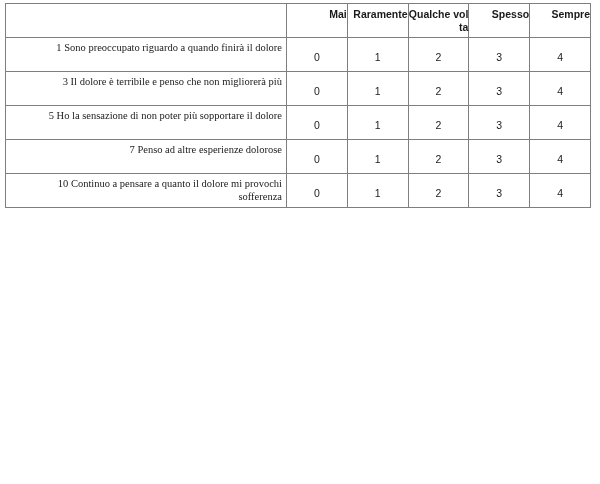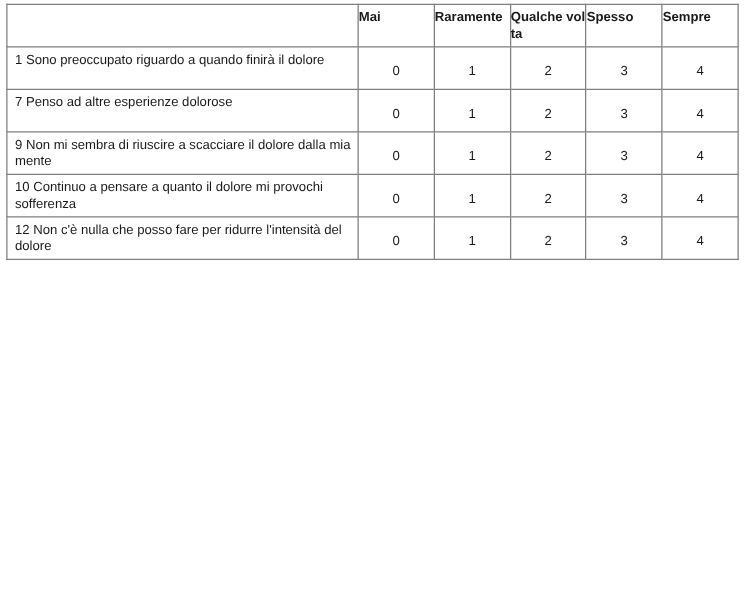--- a/index.html
+++ b/index.html
@@ -37,21 +37,21 @@
   col.c-question { width: 281px; }
   col.c-opt { width: 60.8px; }
 
   
   tr.header-row th {
     height: 34px;
     box-sizing: border-box;
   }
   .hdr-label {
     display: block;
-    text-align: left;
+    text-align: right;
     font-weight: bold;
     font-size: 10.5px;
     line-height: 12.5px;
     padding-top: 4px;
     color: #1a1a1a;
     word-break: break-all;
   }
   .hdr-empty {
     display: block;
     height: 32px;
@@ -61,21 +61,22 @@
   tr.item-row td {
     height: 34px;
     box-sizing: border-box;
   }
   .q-text {
     display: block;
     font-size: 10.5px;
     line-height: 12.5px;
     padding: 4px 4px 0 6px;
     color: #1a1a1a;
-    text-align: left;
+    text-align: right;
+    font-family: Liberation Serif, serif;
   }
   td.opt-cell {
     text-align: center;
   }
   .opt-val {
     display: block;
     font-size: 10.5px;
     line-height: 12px;
     padding-top: 13px;
     color: #1a1a1a;
@@ -133,81 +134,81 @@
           </td>
           <td class="opt-cell">
             <span class="opt-val">3</span>
           </td>
           <td class="opt-cell">
             <span class="opt-val">4</span>
           </td>
         </tr>
         <tr class="item-row">
           <td>
+            <span class="q-text">3 Il dolore è terribile e penso che non migliorerà più</span>
+          </td>
+          <td class="opt-cell">
+            <span class="opt-val">0</span>
+          </td>
+          <td class="opt-cell">
+            <span class="opt-val">1</span>
+          </td>
+          <td class="opt-cell">
+            <span class="opt-val">2</span>
+          </td>
+          <td class="opt-cell">
+            <span class="opt-val">3</span>
+          </td>
+          <td class="opt-cell">
+            <span class="opt-val">4</span>
+          </td>
+        </tr>
+        <tr class="item-row">
+          <td>
+            <span class="q-text">5 Ho la sensazione di non poter più sopportare il dolore</span>
+          </td>
+          <td class="opt-cell">
+            <span class="opt-val">0</span>
+          </td>
+          <td class="opt-cell">
+            <span class="opt-val">1</span>
+          </td>
+          <td class="opt-cell">
+            <span class="opt-val">2</span>
+          </td>
+          <td class="opt-cell">
+            <span class="opt-val">3</span>
+          </td>
+          <td class="opt-cell">
+            <span class="opt-val">4</span>
+          </td>
+        </tr>
+        <tr class="item-row">
+          <td>
             <span class="q-text">7 Penso ad altre esperienze dolorose</span>
           </td>
           <td class="opt-cell">
             <span class="opt-val">0</span>
           </td>
           <td class="opt-cell">
             <span class="opt-val">1</span>
           </td>
           <td class="opt-cell">
             <span class="opt-val">2</span>
           </td>
           <td class="opt-cell">
             <span class="opt-val">3</span>
           </td>
           <td class="opt-cell">
             <span class="opt-val">4</span>
           </td>
         </tr>
         <tr class="item-row">
           <td>
-            <span class="q-text">9 Non mi sembra di riuscire a scacciare il dolore dalla mia mente</span>
-          </td>
-          <td class="opt-cell">
-            <span class="opt-val">0</span>
-          </td>
-          <td class="opt-cell">
-            <span class="opt-val">1</span>
-          </td>
-          <td class="opt-cell">
-            <span class="opt-val">2</span>
-          </td>
-          <td class="opt-cell">
-            <span class="opt-val">3</span>
-          </td>
-          <td class="opt-cell">
-            <span class="opt-val">4</span>
-          </td>
-        </tr>
-        <tr class="item-row">
-          <td>
             <span class="q-text">10 Continuo a pensare a quanto il dolore mi provochi sofferenza</span>
-          </td>
-          <td class="opt-cell">
-            <span class="opt-val">0</span>
-          </td>
-          <td class="opt-cell">
-            <span class="opt-val">1</span>
-          </td>
-          <td class="opt-cell">
-            <span class="opt-val">2</span>
-          </td>
-          <td class="opt-cell">
-            <span class="opt-val">3</span>
-          </td>
-          <td class="opt-cell">
-            <span class="opt-val">4</span>
-          </td>
-        </tr>
-        <tr class="item-row">
-          <td>
-            <span class="q-text">12 Non c'è nulla che posso fare per ridurre l'intensità del dolore</span>
           </td>
           <td class="opt-cell">
             <span class="opt-val">0</span>
           </td>
           <td class="opt-cell">
             <span class="opt-val">1</span>
           </td>
           <td class="opt-cell">
             <span class="opt-val">2</span>
           </td>

